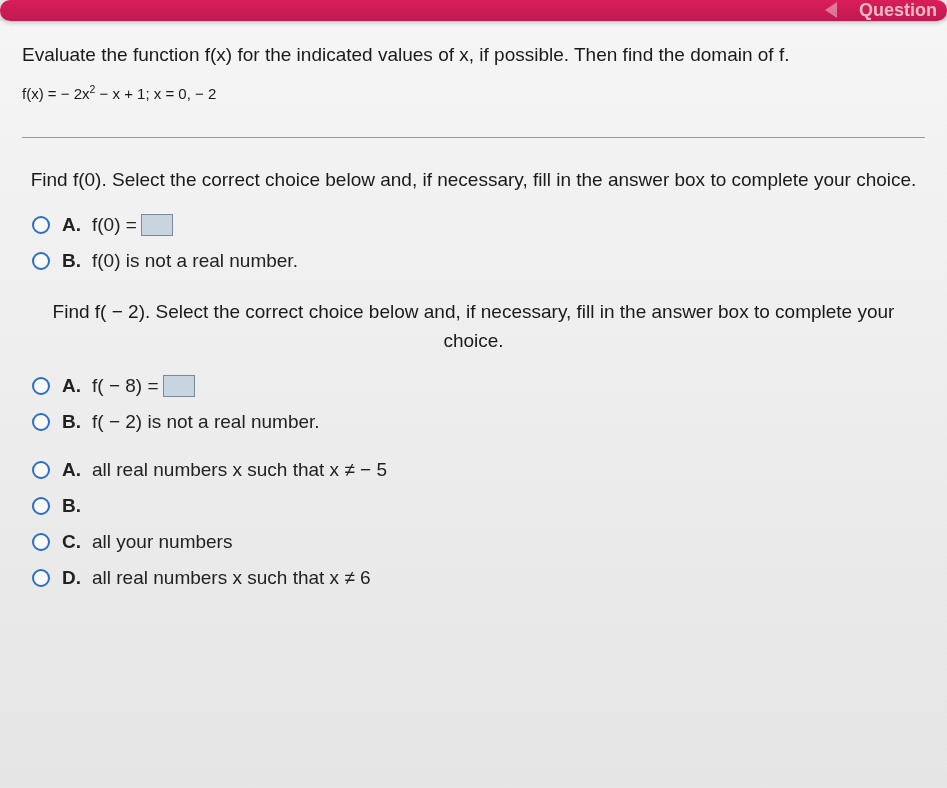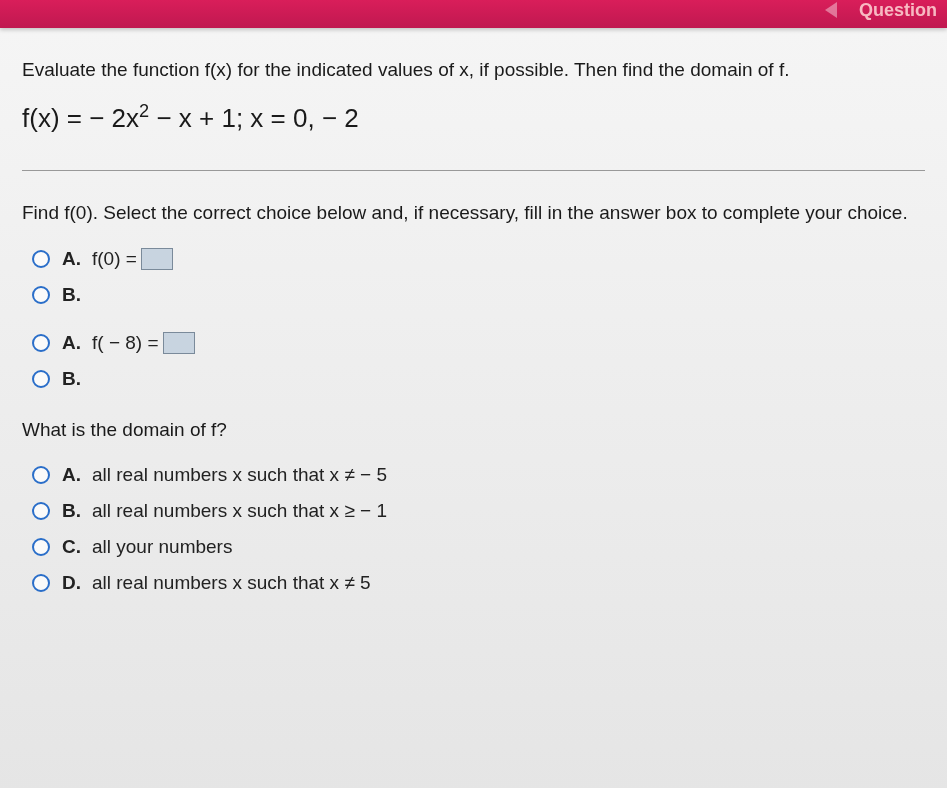--- a/index.html
+++ b/index.html
@@ -10,24 +10,25 @@
     body {
       font-family: Arial, Helvetica, sans-serif;
       background: #e8e8e8;
       width: 947px;
       height: 788px;
       overflow: hidden;
       position: relative;
     }
     .header-bar {
       background: linear-gradient(to bottom, #d91e5a, #c01850);
-      height: 28px;
+      height: 21px;
       width: 100%;
       position: relative;
       box-shadow: 0 2px 4px rgba(0,0,0,0.2);
+      border-radius: 10px;
     }
     .question-label {
       position: absolute;
       right: 10px;
       top: 0px;
       color: #ffd5d5;
       font-weight: bold;
       font-size: 18px;
       opacity: 0.85;
     }
@@ -36,47 +37,48 @@
       right: 110px;
       top: 2px;
       width: 0;
       height: 0;
       border-top: 8px solid transparent;
       border-bottom: 8px solid transparent;
       border-right: 12px solid rgba(255,255,255,0.4);
     }
     .content {
       background: linear-gradient(to bottom, #f5f5f5, #e5e5e5);
-      padding: 26px 22px;
+      padding: 18px 22px;
       height: calc(100% - 22px);
       color: #222;
     }
     .problem-statement {
       font-size: 19px;
       line-height: 1.7;
       color: #1a1a1a;
       padding-bottom: 18px;
     }
     .equation {
-      font-size: 26px;
+      font-size: 15px;
       margin-top: 10px;
     }
     .divider {
       border: none;
       border-top: 1px solid #999;
       margin: 12px 0 28px 0;
     }
     .question-section {
       margin-bottom: 26px;
     }
     .question-prompt {
       font-size: 19px;
       color: #1a1a1a;
       margin-bottom: 20px;
       line-height: 1.5;
+      text-align: center;
     }
     .choice-row {
       display: flex;
       align-items: center;
       margin-bottom: 14px;
       margin-left: 10px;
       font-size: 19px;
     }
     .radio {
       width: 18px;
@@ -137,61 +139,62 @@
       <span class="choice-letter">A.</span>
       <span class="choice-text">
         <span>f(0) =</span>
         <span class="answer-box"></span>
       </span>
     </div>
 
     <div class="choice-row">
       <div class="radio"></div>
       <span class="choice-letter">B.</span>
+      <span class="choice-text">f(0) is not a real number.</span>
     </div>
   </div>
 
   <div class="question-section">
+    <div class="question-prompt">Find f( − 2). Select the correct choice below and, if necessary, fill in the answer box to complete your choice.</div>
 
     <div class="choice-row">
       <div class="radio"></div>
       <span class="choice-letter">A.</span>
       <span class="choice-text">
         <span>f( − 8) =</span>
         <span class="answer-box"></span>
       </span>
     </div>
 
     <div class="choice-row">
       <div class="radio"></div>
       <span class="choice-letter">B.</span>
+      <span class="choice-text">f( − 2) is not a real number.</span>
     </div>
   </div>
 
   <div class="question-section">
-    <div class="question-prompt">What is the domain of f?</div>
 
     <div class="choice-row">
       <div class="radio"></div>
       <span class="choice-letter">A.</span>
       <span class="choice-text">all real numbers x such that x ≠ − 5</span>
     </div>
 
     <div class="choice-row">
       <div class="radio"></div>
       <span class="choice-letter">B.</span>
-      <span class="choice-text">all real numbers x such that x ≥ − 1</span>
     </div>
 
     <div class="choice-row">
       <div class="radio"></div>
       <span class="choice-letter">C.</span>
       <span class="choice-text">all your numbers</span>
     </div>
 
     <div class="choice-row">
       <div class="radio"></div>
       <span class="choice-letter">D.</span>
-      <span class="choice-text">all real numbers x such that x ≠ 5</span>
+      <span class="choice-text">all real numbers x such that x ≠ 6</span>
     </div>
   </div>
 
 </div>
 
 </body></html>

